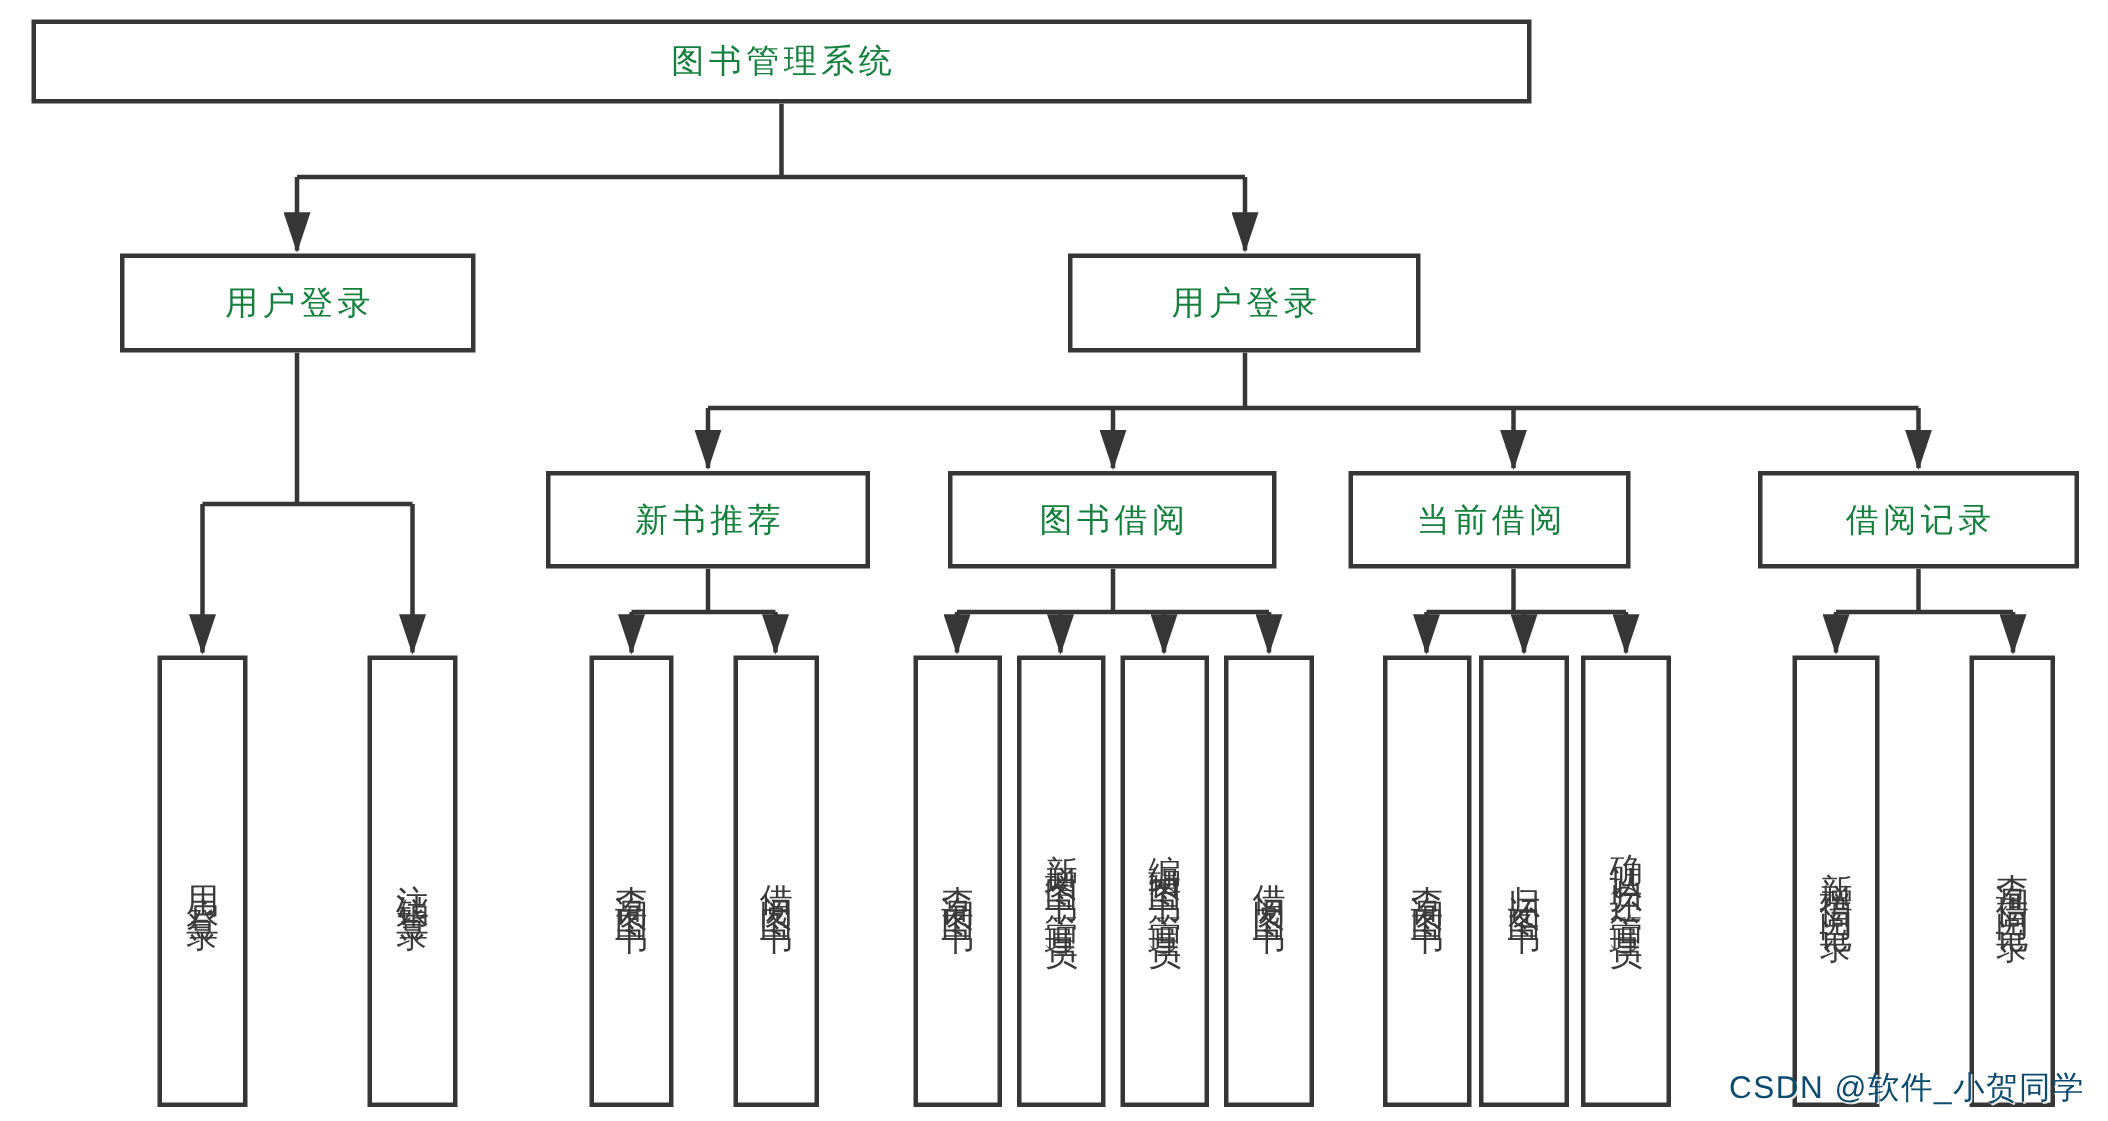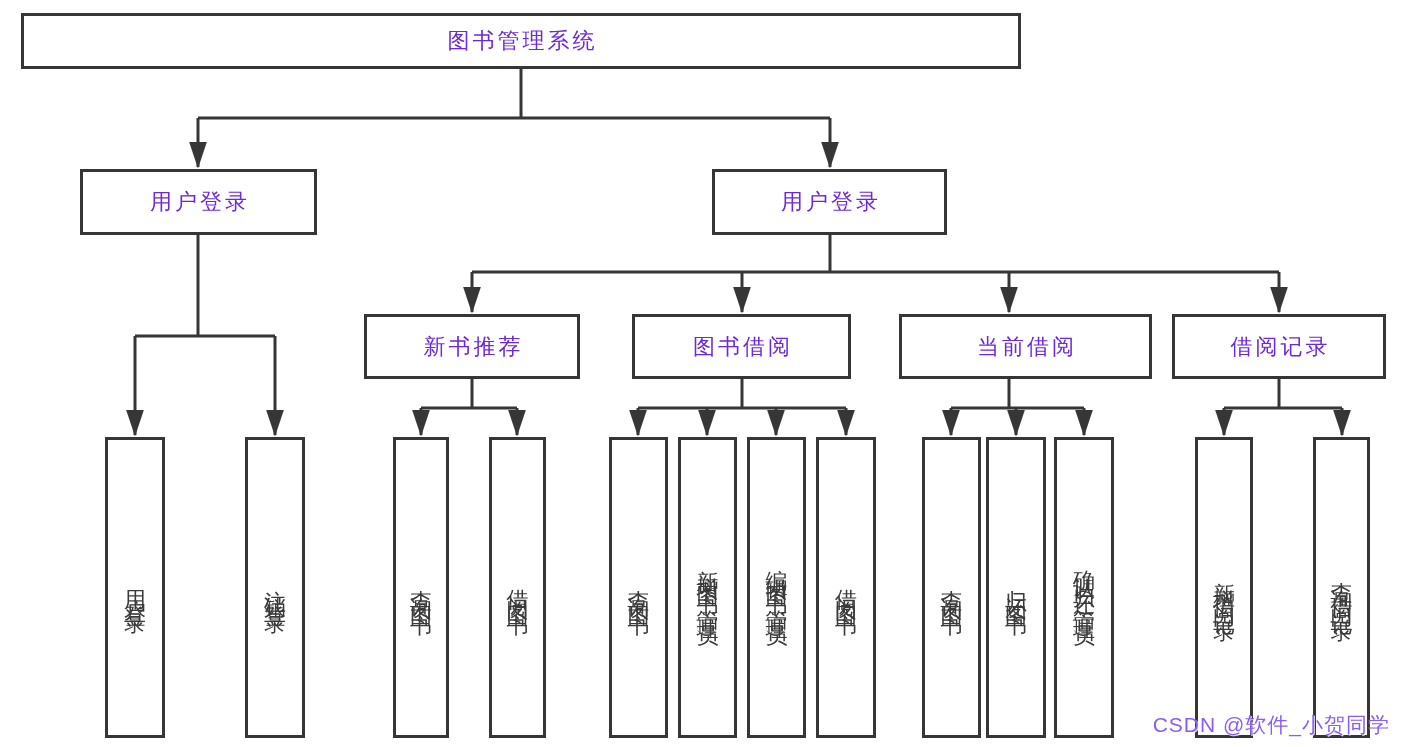--- a/index.html
+++ b/index.html
@@ -12,32 +12,32 @@
   .stage { position:absolute; left:0; top:0; width:1405px; height:747px; }
   .connectors { position:absolute; left:0; top:0; width:1405px; height:747px; }
   .node {
     position:absolute; background:#ffffff;
     border:3px solid #363636;
     display:flex; align-items:center; justify-content:center;
     color:#3a3a3a;
   }
   .hlabel {
     font-size:22px; letter-spacing:3px; text-indent:3px;
-    color:#6d28d9; white-space:nowrap;
+    color:#15803d; white-space:nowrap;
   }
   .leaf { top:437px; height:301px; }
   .vlabel {
     writing-mode:vertical-rl; text-orientation:mixed;
     font-size:22px; letter-spacing:8px;
     color:#3a3a3a; line-height:1;
   }
   .watermark {
     position:absolute; right:15px; top:711px;
     font-size:21px; letter-spacing:1px;
-    color:#8b5cf6;
+    color:#0c4a6e;
     text-shadow:1px 1px 0 rgba(255,255,255,0.85);
     white-space:nowrap; z-index:5;
   }
 </style>
 </head>
 <body>
 
 <div class="stage">
 
   <svg class="connectors" width="1405" height="747" viewBox="0 0 1405 747">
@@ -100,21 +100,21 @@
   <div class="node" style="left:712px;top:169px;width:235px;height:66px">
     <span class="hlabel">用户登录</span>
   </div>
 
   <div class="node" style="left:364px;top:314px;width:216px;height:65px">
     <span class="hlabel">新书推荐</span>
   </div>
   <div class="node" style="left:632px;top:314px;width:219px;height:65px">
     <span class="hlabel">图书借阅</span>
   </div>
-  <div class="node" style="left:899px;top:314px;width:253px;height:65px">
+  <div class="node" style="left:899px;top:314px;width:188px;height:65px">
     <span class="hlabel">当前借阅</span>
   </div>
   <div class="node" style="left:1172px;top:314px;width:214px;height:65px">
     <span class="hlabel">借阅记录</span>
   </div>
 
   <div class="node leaf" style="left:105px;width:60px">
     <span class="vlabel">用户登录</span>
   </div>
   <div class="node leaf" style="left:245px;width:60px">

